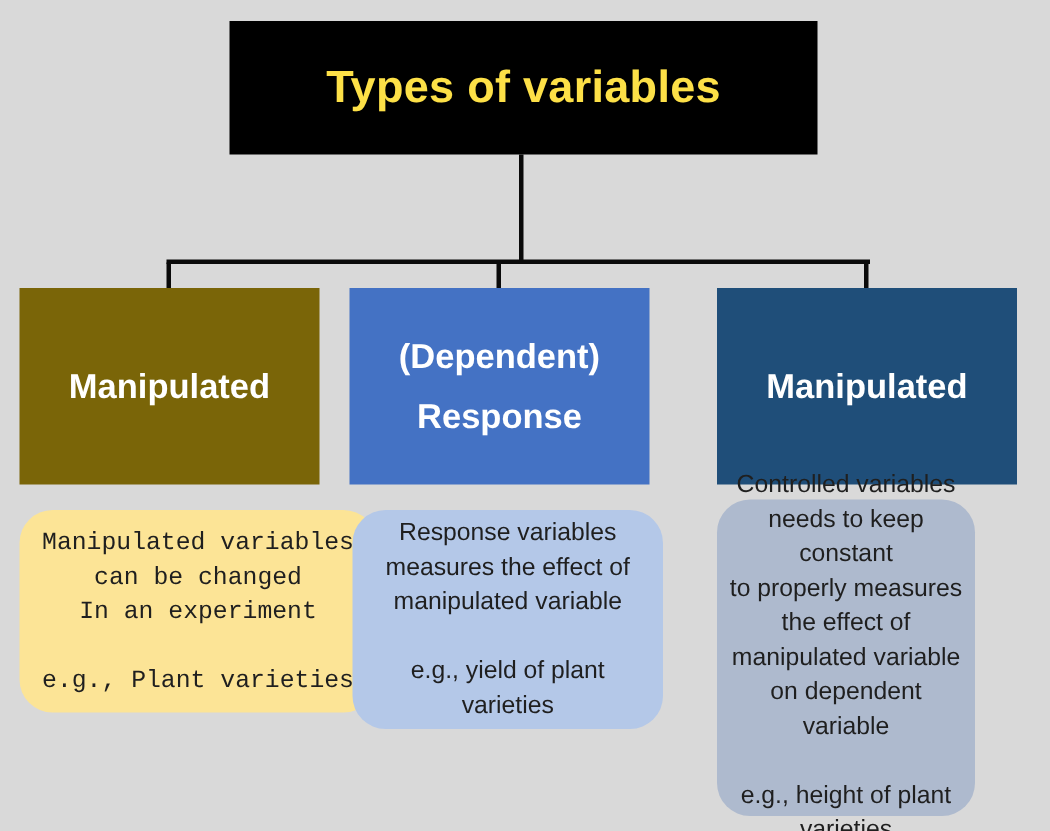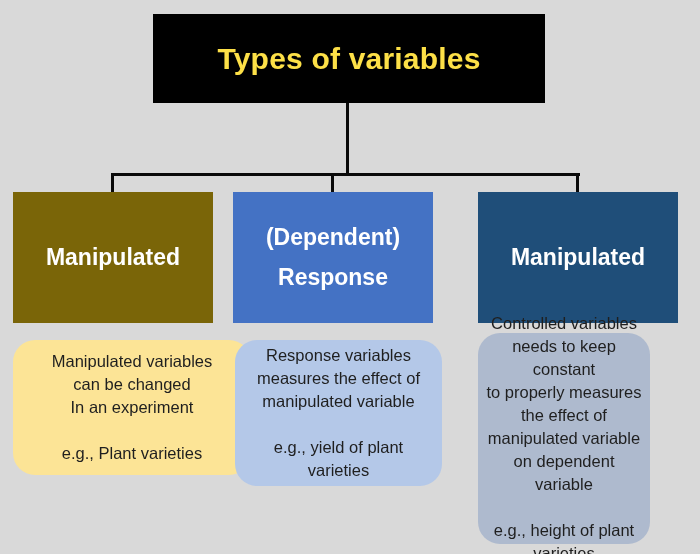--- a/index.html
+++ b/index.html
@@ -70,21 +70,21 @@
     align-items: center;
     justify-content: center;
     text-align: center;
     color: #1f1f1f;
     font-size: 16.5px;
     line-height: 23px;
     white-space: pre-line;
     padding: 4px 6px;
     box-sizing: border-box;
   }
-  .desc.d1 { left: 13px;  top: 340px; width: 238px; height: 135px; }
+  .desc.d1 { left: 13px;  top: 340px; width: 238px; height: 135px; font-family: Liberation Mono, monospace; }
   .desc.d2 { left: 235px; top: 340px; width: 207px; height: 146px; }
   .desc.d3 { left: 478px; top: 333px; width: 172px; height: 211px; }
 </style>
 </head>
 <body>
 
 <div class="canvas">
 
   <div class="title-box">
     <span class="title-text">Types of variables</span>

